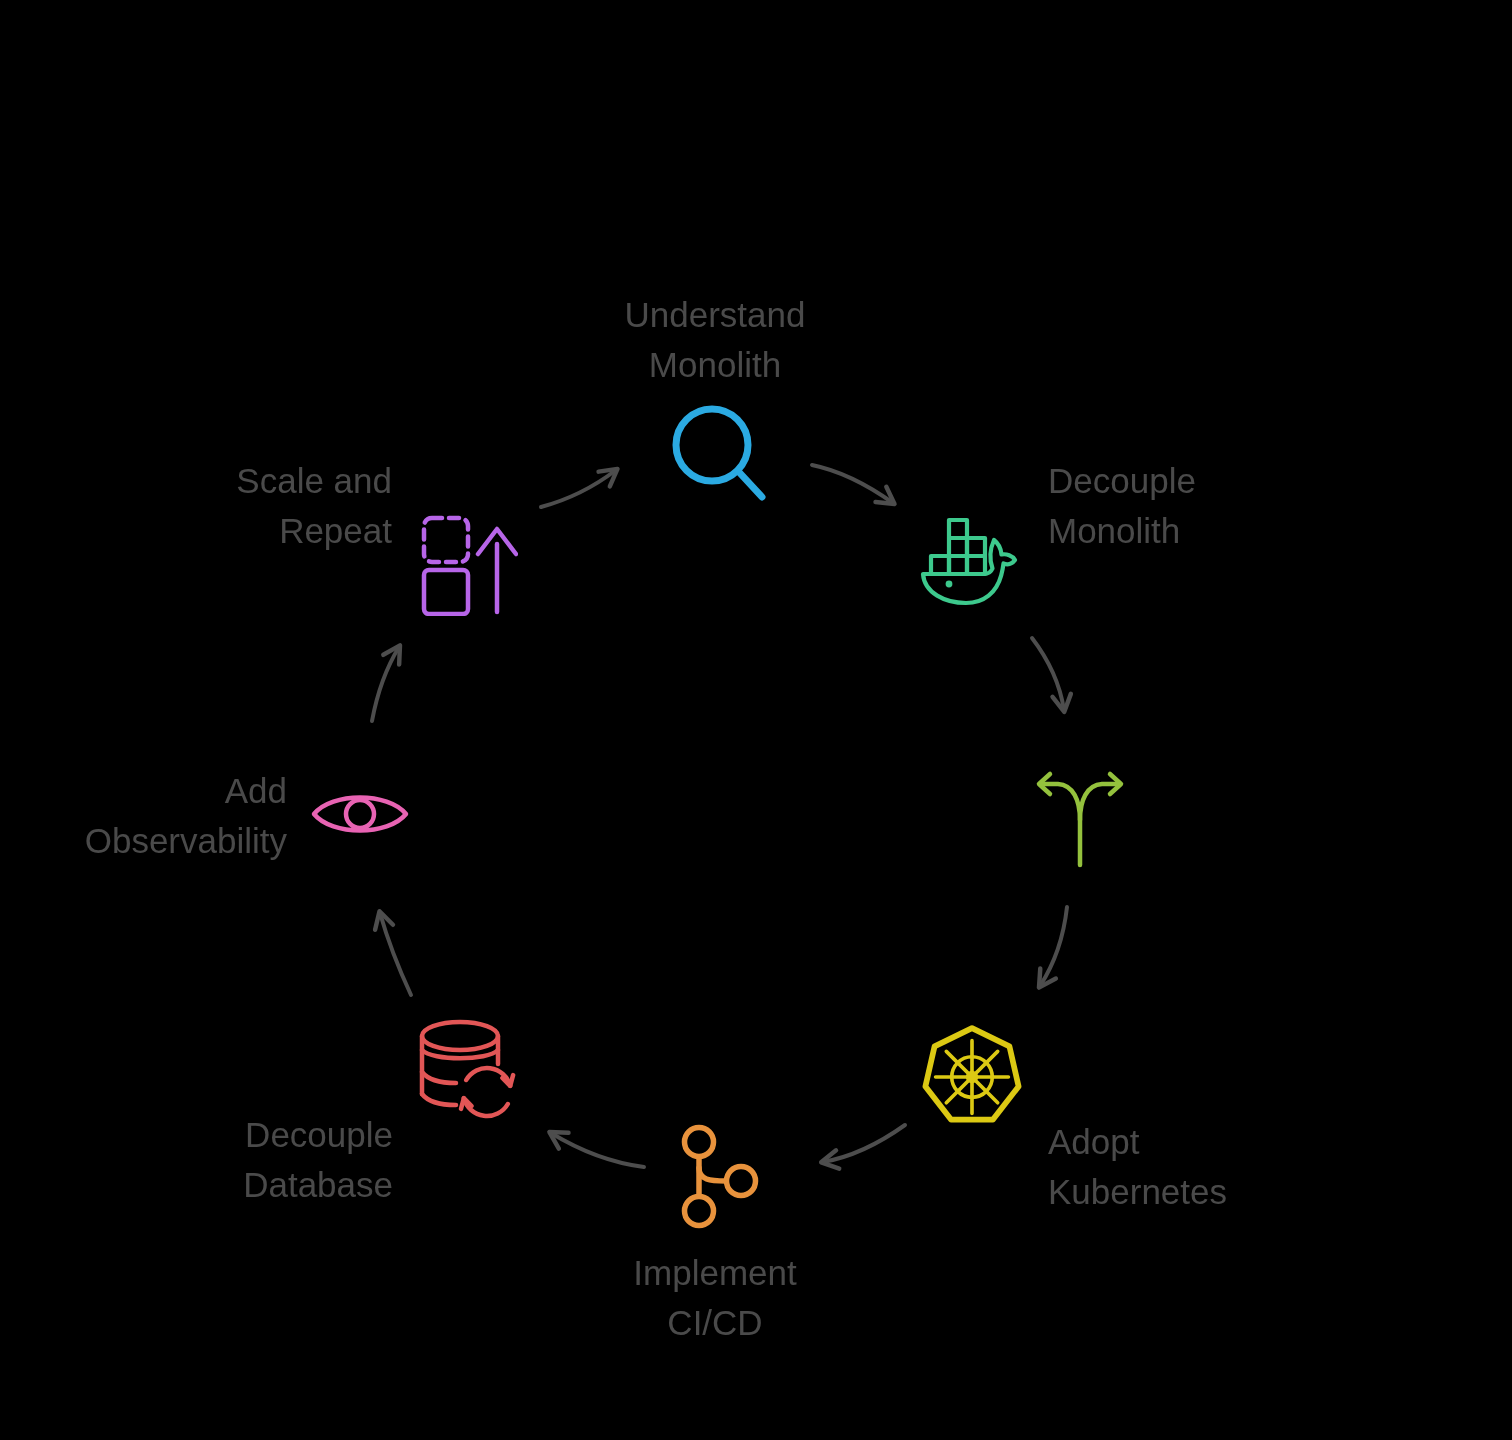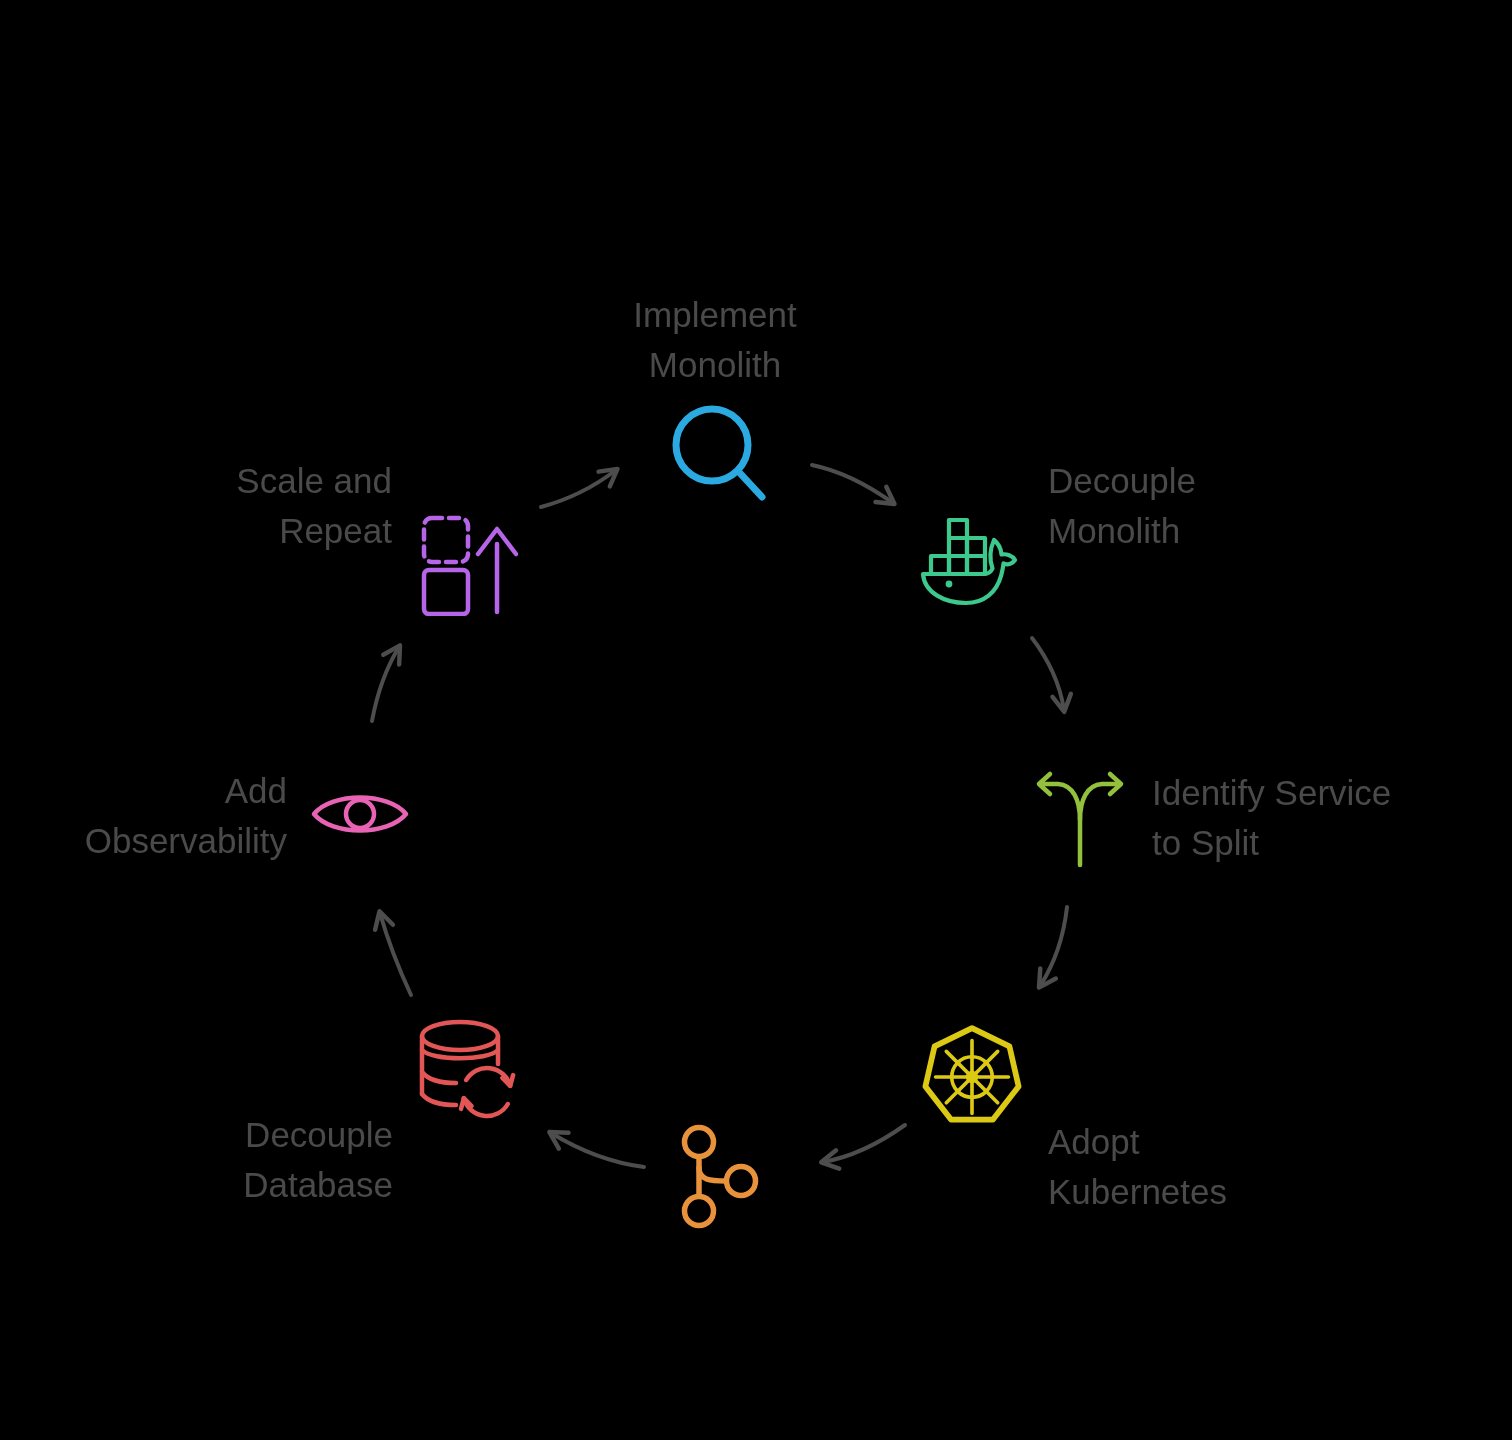--- a/index.html
+++ b/index.html
@@ -47,21 +47,21 @@
     <path class="arrow" marker-end="url(#ah)" d="M541 507 Q582 496 616 470"></path>
     <path class="arrow" marker-end="url(#ah)" d="M812 465 Q851 473 893 503"></path>
     <path class="arrow" marker-end="url(#ah)" d="M1032 638 Q1058 672 1064 710"></path>
     <path class="arrow" marker-end="url(#ah)" d="M1067 907 Q1062 952 1040 986"></path>
     <path class="arrow" marker-end="url(#ah)" d="M905 1125 Q863 1155 823 1162"></path>
     <path class="arrow" marker-end="url(#ah)" d="M644 1167 Q597 1161 551 1133"></path>
     <path class="arrow" marker-end="url(#ah)" d="M411 995 Q391 952 380 913"></path>
     <path class="arrow" marker-end="url(#ah)" d="M372 721 Q380 678 399 647"></path>
   </svg>
 
-  <div class="label lbl-c" style="left:515px; top:290px; width:400px;">Implement
+  <div class="label lbl-c" style="left:515px; top:290px; width:400px;">Understand
 Monolith</div>
   <div class="icon" style="left: 668px; top: 404px; width: 100px; height: 100px; color: rgb(43, 170, 226);">
     <svg viewBox="0 0 100 100" stroke-width="7">
       <circle cx="44" cy="41" r="36"></circle>
       <path d="M70 67 L94 93"></path>
     </svg>
   </div>
 
   <div class="label" style="left:1048px; top:456px;">Decouple
 Monolith</div>
@@ -71,42 +71,42 @@
       <rect x="31" y="4" width="18" height="18"></rect>
       <rect x="31" y="22" width="18" height="18"></rect>
       <rect x="49" y="22" width="18" height="18"></rect>
       <rect x="13" y="40" width="18" height="18"></rect>
       <rect x="31" y="40" width="18" height="18"></rect>
       <rect x="49" y="40" width="18" height="18"></rect>
       <circle class="fill" cx="31" cy="68" r="3.4"></circle>
     </svg>
   </div>
 
-  <div class="label" style="left:1152px; top:768px;">Identify Service
-to Split</div>
   <div class="icon" style="left: 1033px; top: 768px; width: 92px; height: 100px; color: rgb(148, 193, 61);">
     <svg viewBox="0 0 92 100" stroke-width="4.5">
       <path d="M47 97 L47 52 C47 32 40 17 25 16 L8 16"></path>
       <path d="M17 6 L6 16 L17 26"></path>
       <path d="M47 52 C47 32 54 17 69 16 L86 16"></path>
       <path d="M77 6 L88 16 L77 26"></path>
     </svg>
   </div>
 
   <div class="label" style="left:1048px; top:1117px;">Adopt
 Kubernetes</div>
   <div class="icon" style="left: 920px; top: 1024px; width: 104px; height: 104px; color: rgb(220, 201, 19);">
     <svg viewBox="0 0 100 100" stroke-width="3.5">
       <path stroke-width="5.5" d="M50 4 L86 21.5 L94.8 60 L70 92 L30 92 L5.2 60 L14 21.5 Z"></path>
       <circle cx="50" cy="51" r="19.5"></circle>
       <path d="M50 16 L50 86 M15 51 L85 51 M25.3 26.3 L74.7 75.7 M74.7 26.3 L25.3 75.7"></path>
       <circle class="fill" cx="50" cy="51" r="6"></circle>
     </svg>
   </div>
 
+  <div class="label lbl-c" style="left:515px; top:1248px; width:400px;">Implement
+CI/CD</div>
   <div class="icon" style="left: 660px; top: 1122px; width: 100px; height: 110px; color: rgb(232, 146, 60);">
     <svg viewBox="0 0 100 110" stroke-width="5.5">
       <circle cx="39" cy="20" r="14.5"></circle>
       <circle cx="39" cy="89" r="14.5"></circle>
       <circle cx="81" cy="59" r="14.5"></circle>
       <path d="M39 35 L39 74"></path>
       <path d="M39 46 C39 58 50 59 66 59"></path>
     </svg>
   </div>
 

